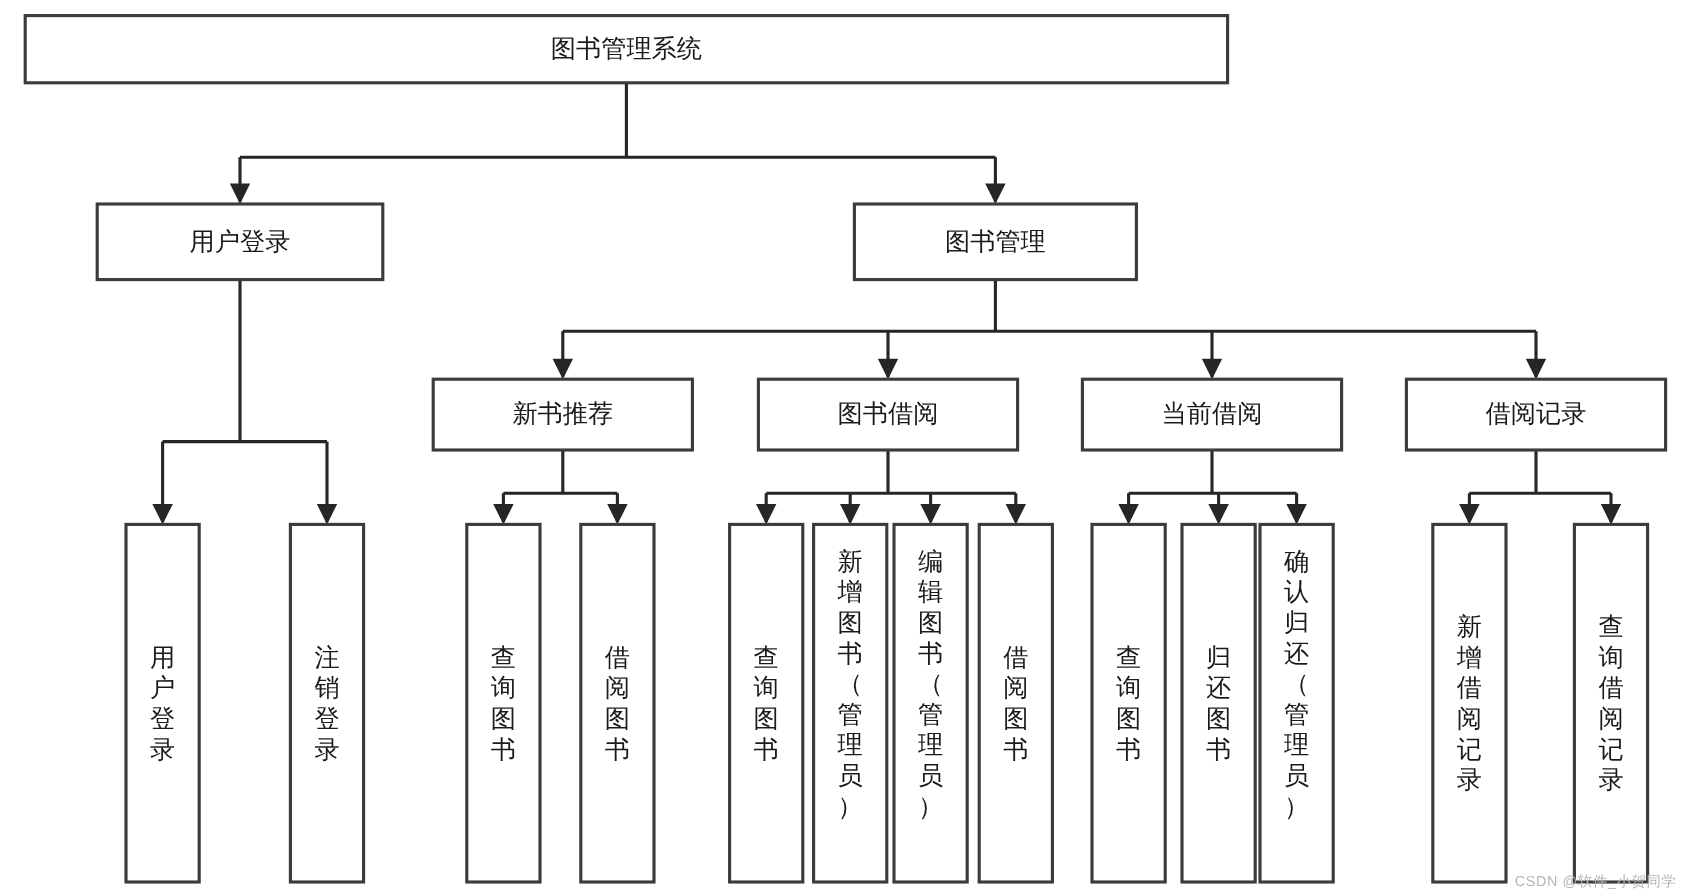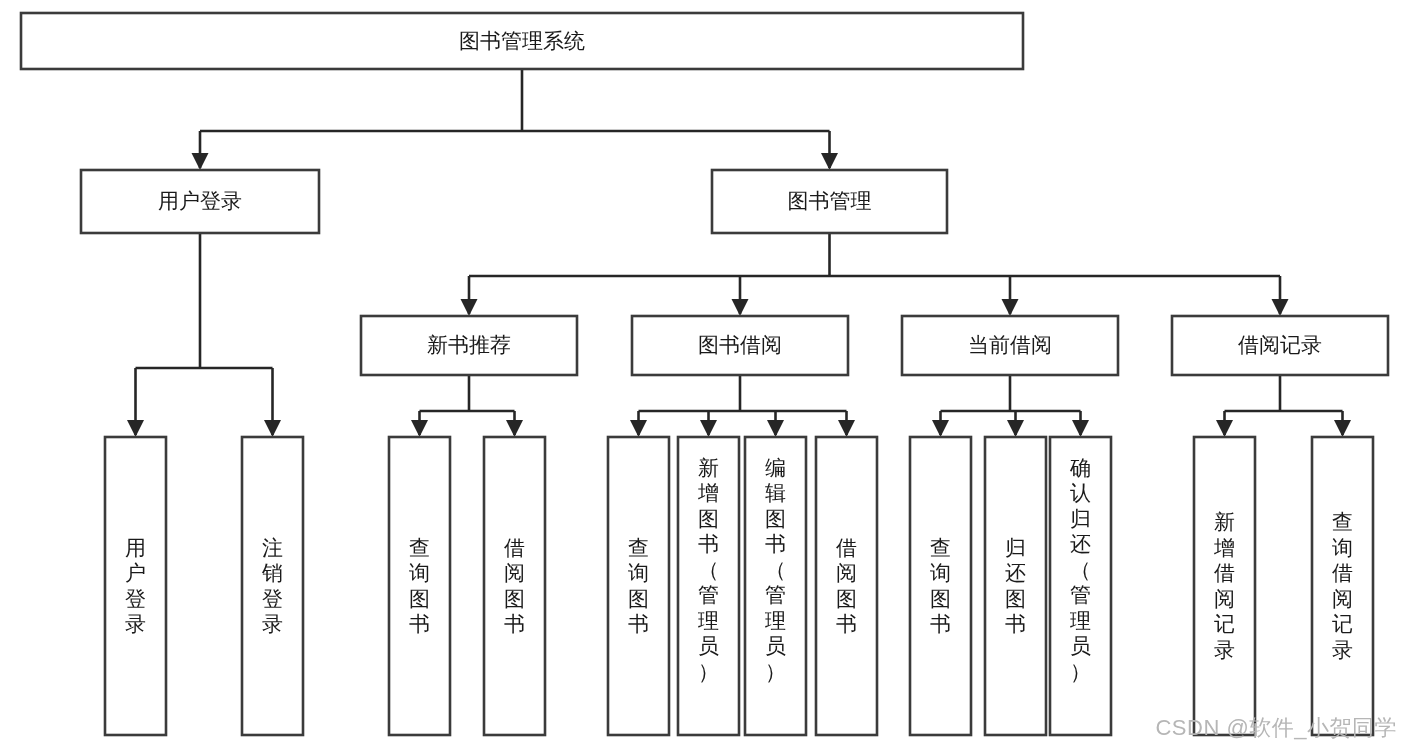--- a/index.html
+++ b/index.html
@@ -51,21 +51,21 @@
     font-family: "Liberation Sans", "DejaVu Sans", sans-serif;
     font-size: 21px;
     fill: #1a1a1a;
     text-anchor: middle;
   }
   .watermark {
     position: absolute;
     right: 8px;
     bottom: 4px;
     font-family: "Liberation Sans", "DejaVu Sans", sans-serif;
-    font-size: 22px;
+    font-size: 12px;
     color: #b6b6b6;
     letter-spacing: 0.5px;
     white-space: nowrap;
     pointer-events: none;
   }
 </style>
 </head>
 <body>
 
 <div id="diagram-root">

